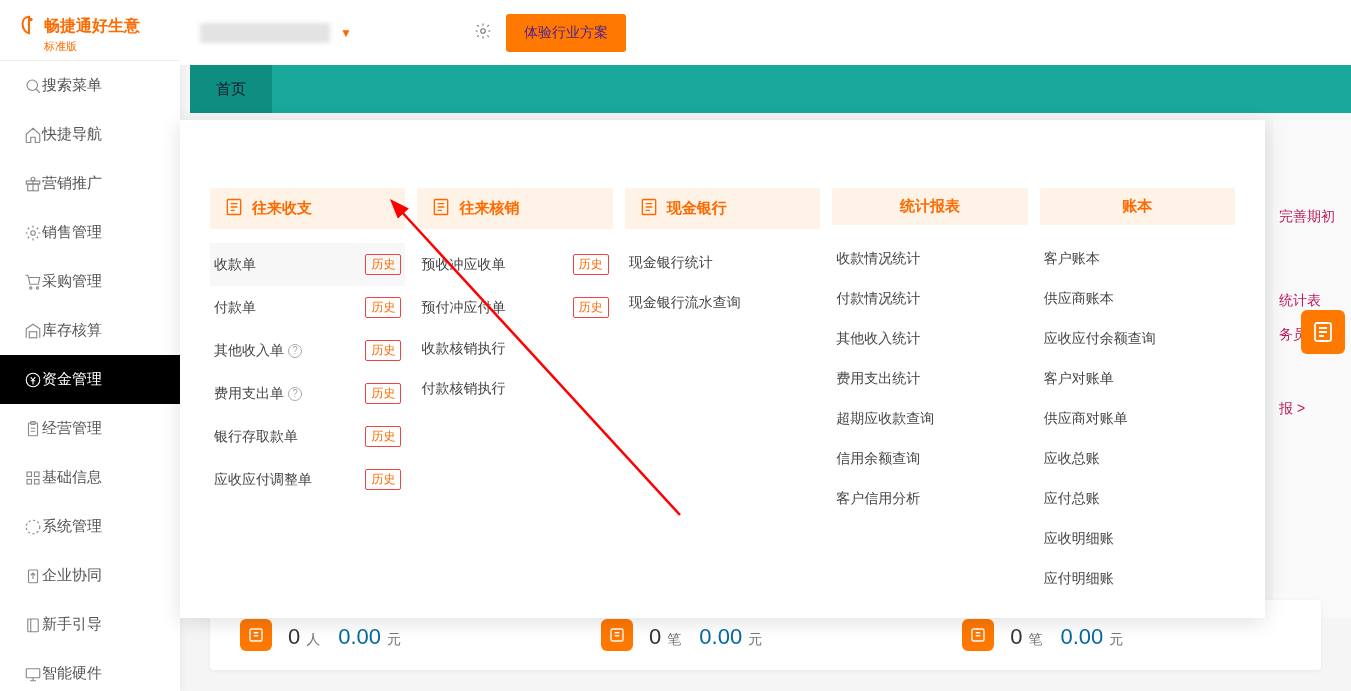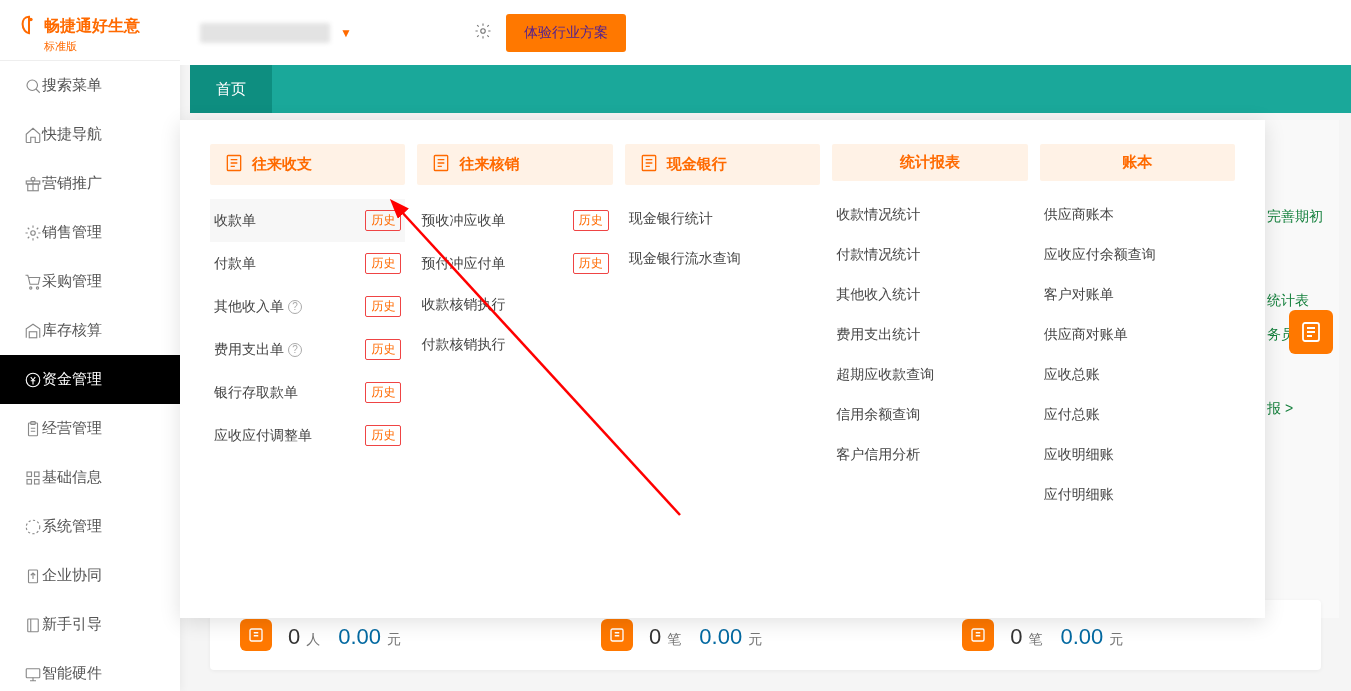--- a/index.html
+++ b/index.html
@@ -21,37 +21,37 @@
   
   .topbar { position: absolute; left: 180px; top: 0; right: 0; height: 65px; background: #fff; display: flex; align-items: center; padding: 0 20px; gap: 14px; }
   .org-selector { display: flex; align-items: center; gap: 10px; min-width: 260px; }
   .org-blur { width: 130px; height: 20px; background: #e3e3e3; filter: blur(2px); border-radius: 2px; }
   .chevron { color: #ff6a00; font-size: 12px; }
   .gear-icon svg { width: 18px; height: 18px; stroke: #777; fill: none; stroke-width: 1.5; }
   .primary-btn { background: #ff7800; color: #4c1d95; border: none; padding: 10px 18px; border-radius: 3px; font-size: 14px; cursor: pointer; }
 
   
   .tabbar { position: absolute; left: 190px; top: 65px; right: 0; height: 48px; background: #1aa89a; display: flex; align-items: center; }
-  .tab { background: #0e8e80; color: #ffffff; padding: 0 26px; height: 48px; display: flex; align-items: center; font-size: 15px; }
+  .tab { background: #0e8e80; color: #0f172a; padding: 0 26px; height: 48px; display: flex; align-items: center; font-size: 15px; }
 
   
   .mega { position: absolute; left: 180px; top: 120px; width: 1085px; height: 498px; background: #fff; box-shadow: 0 4px 20px rgba(0,0,0,0.12); padding: 24px 30px; display: flex; gap: 12px; }
   .mega-col { flex: 1; min-width: 0; }
   .mega-col-hdr-wrap { margin-bottom: 14px; }
-  .mega-col-hdr { background: #fff2e6; color: #ff6a00; font-weight: bold; padding: 9px 14px; border-radius: 2px; display: flex; align-items: center; gap: 8px; font-size: 15px; }
+  .mega-col-hdr { background: #fff2e6; color: #ff6a00; font-weight: bold; padding: 9px 14px; border-radius: 2px; display: flex; align-items: center; gap: 8px; font-size: 15px; margin-top: 44px; }
   .mega-col-hdr.no-icon { justify-content: center; }
   .hdr-icon svg { width: 20px; height: 20px; stroke: #ff6a00; fill: none; stroke-width: 1.6; }
   .mega-row { display: flex; align-items: center; justify-content: space-between; padding: 11px 4px; cursor: pointer; }
   .mega-row.selected { background: #f7f7f7; gap: 12px; }
   .mega-label { color: #444; display: flex; align-items: center; gap: 2px;}
   .mega-label .help { border: 1px solid #aaa; color: #aaa; border-radius: 50%; width: 14px; height: 14px; font-size: 10px; display: inline-flex; align-items: center; justify-content: center; margin-left: 2px;}
   .history-tag { border: 1px solid #ef4444; color: #ff6a00; padding: 1px 5px; font-size: 12px; border-radius: 2px; }
 
   
-  .right-peek { position: absolute; right: 12px; top: 120px; width: 78px; height: 498px; background: #f9f9f9; color: #15803d; font-size: 14px; padding-left: 6px; }
+  .right-peek { position: absolute; right: 0; top: 120px; width: 78px; height: 498px; background: #f9f9f9; color: #be185d; font-size: 14px; padding-left: 6px; }
   .peek-item { padding: 8px 0; }
   .orange-chip { position: absolute; right: 6px; top: 190px; width: 44px; height: 44px; background: #ff7800; border-radius: 6px; display:flex; align-items:center; justify-content:center;}
   .orange-chip svg{ width:24px; height:24px; stroke:#fff; fill:none; stroke-width:1.8;}
 
   
   .stats { position: absolute; left: 210px; top: 600px; right: 30px; height: 70px; background: #fff; display: flex; align-items: center; padding: 0 30px; gap: 200px; box-shadow: 0 1px 4px rgba(0,0,0,0.05); border-radius: 4px; }
   .stat { display: flex; align-items: baseline; gap: 6px; }
   .stat-ico { width: 32px; height: 32px; background: #ff7800; border-radius: 6px; display:flex; align-items:center; justify-content:center; margin-right:10px;}
   .stat-ico svg{ width:18px; height:18px; stroke:#fff; fill:none; stroke-width:1.8;}
   .stat-num { font-size: 22px; color: #333; }
@@ -378,20 +378,23 @@
         <span class="mega-label">客户信用分析</span>
       </div>
     </div>
     <div class="mega-col">
       <div class="mega-col-hdr-wrap">
         <div class="mega-col-hdr no-icon">
           <span>账本</span>
         </div>
       </div>
       <div class="mega-row">
+        <span class="mega-label">客户账本</span>
+      </div>
+      <div class="mega-row">
         <span class="mega-label">供应商账本</span>
       </div>
       <div class="mega-row">
         <span class="mega-label">应收应付余额查询</span>
       </div>
       <div class="mega-row">
         <span class="mega-label">客户对账单</span>
       </div>
       <div class="mega-row">
         <span class="mega-label">供应商对账单</span>

